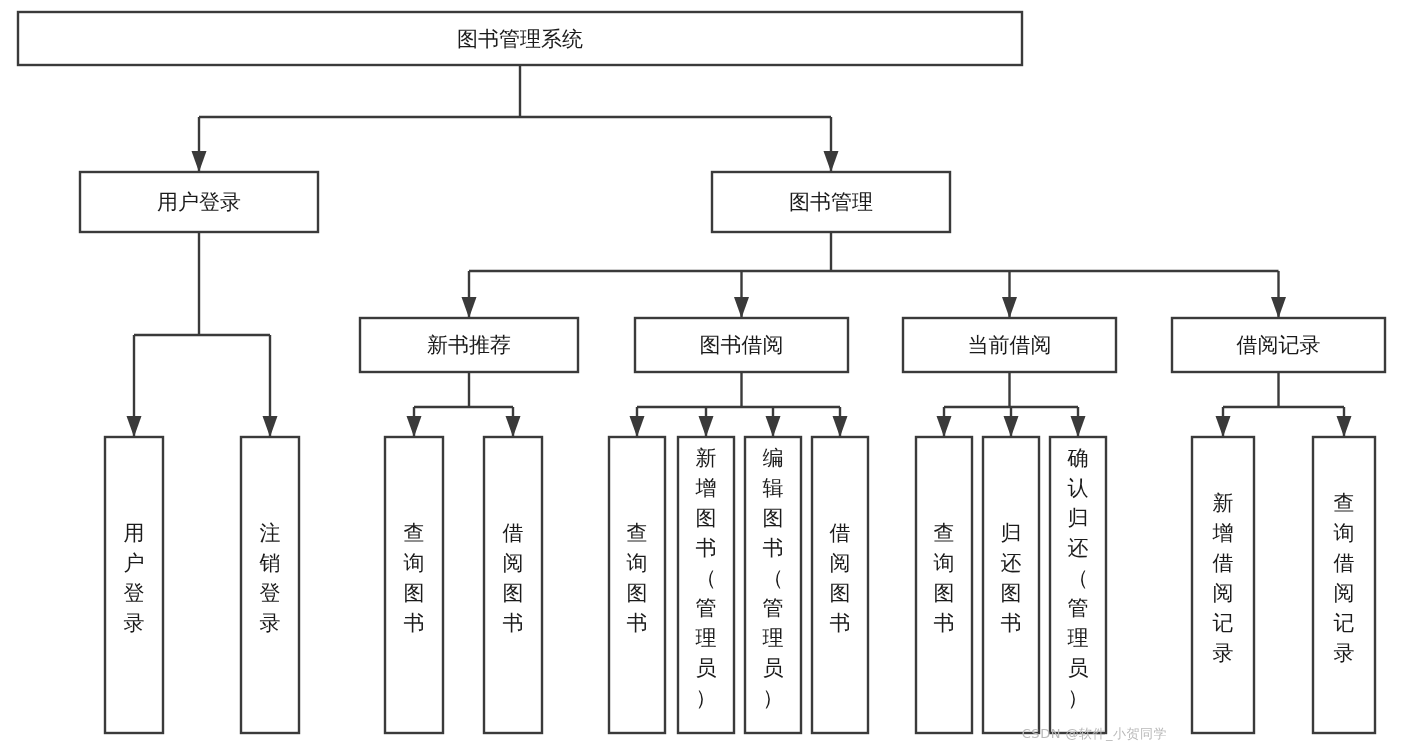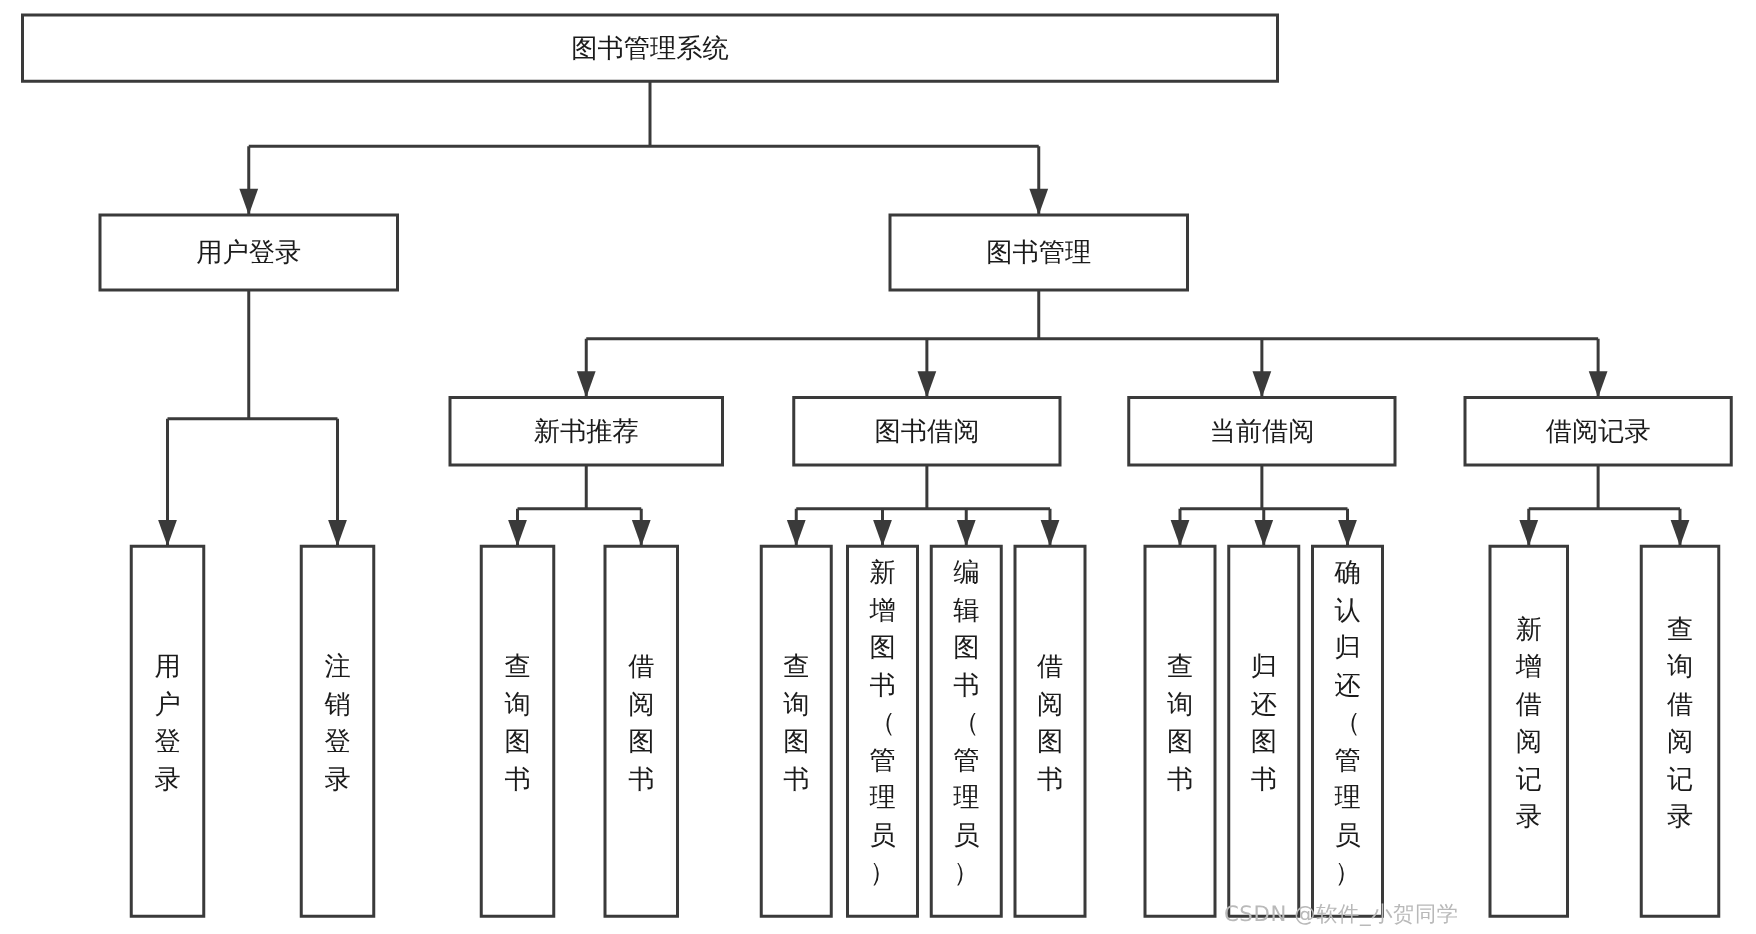--- a/index.html
+++ b/index.html
@@ -53,21 +53,21 @@
     fill: #1b1b1b;
     font-family: "DejaVu Sans", "Liberation Sans", sans-serif;
     font-size: 21px;
     text-anchor: middle;
   }
   .watermark {
     position: absolute;
     right: 8px;
     bottom: 4px;
     font-family: "DejaVu Sans", "Liberation Sans", sans-serif;
-    font-size: 17px;
+    font-size: 13px;
     color: #b9b9b9;
     letter-spacing: 0.5px;
     white-space: nowrap;
     pointer-events: none;
   }
 </style>
 </head>
 <body>
 
 <div id="diagram-root">

